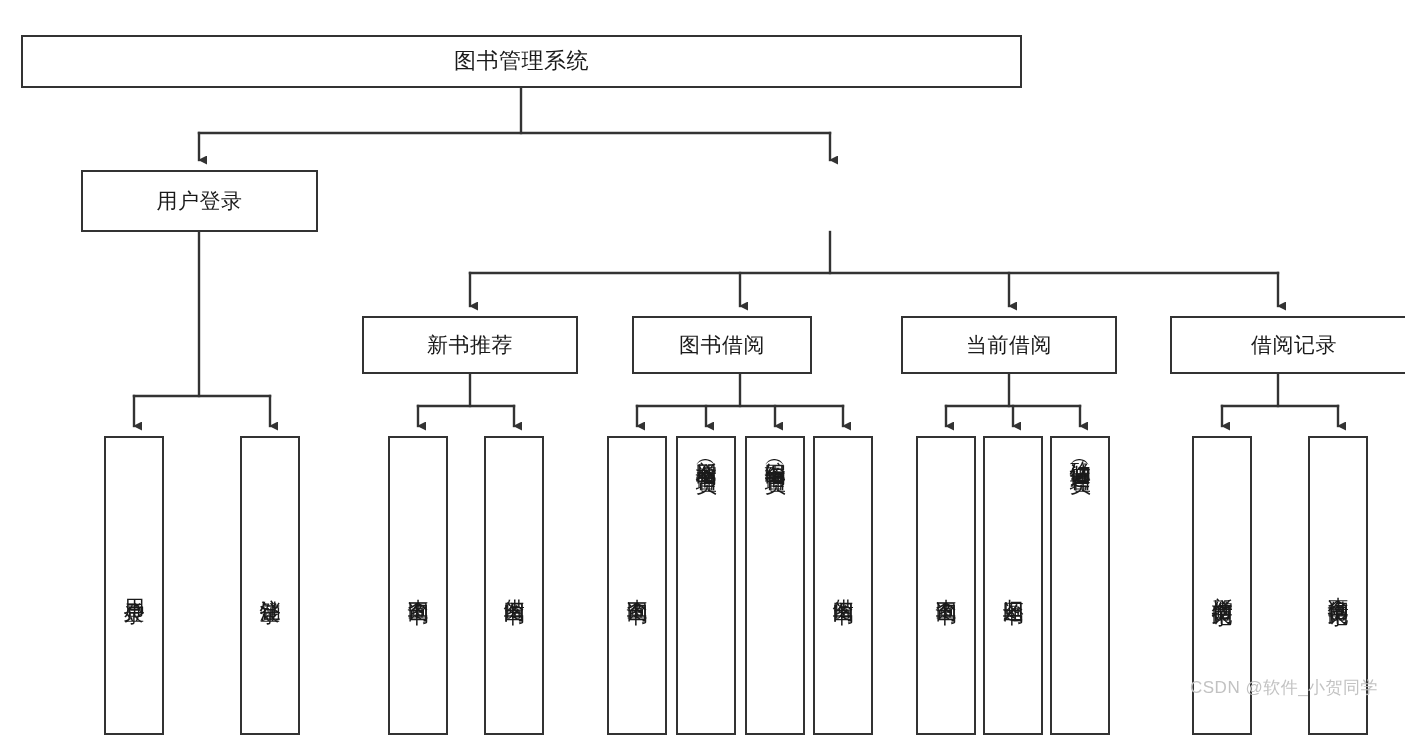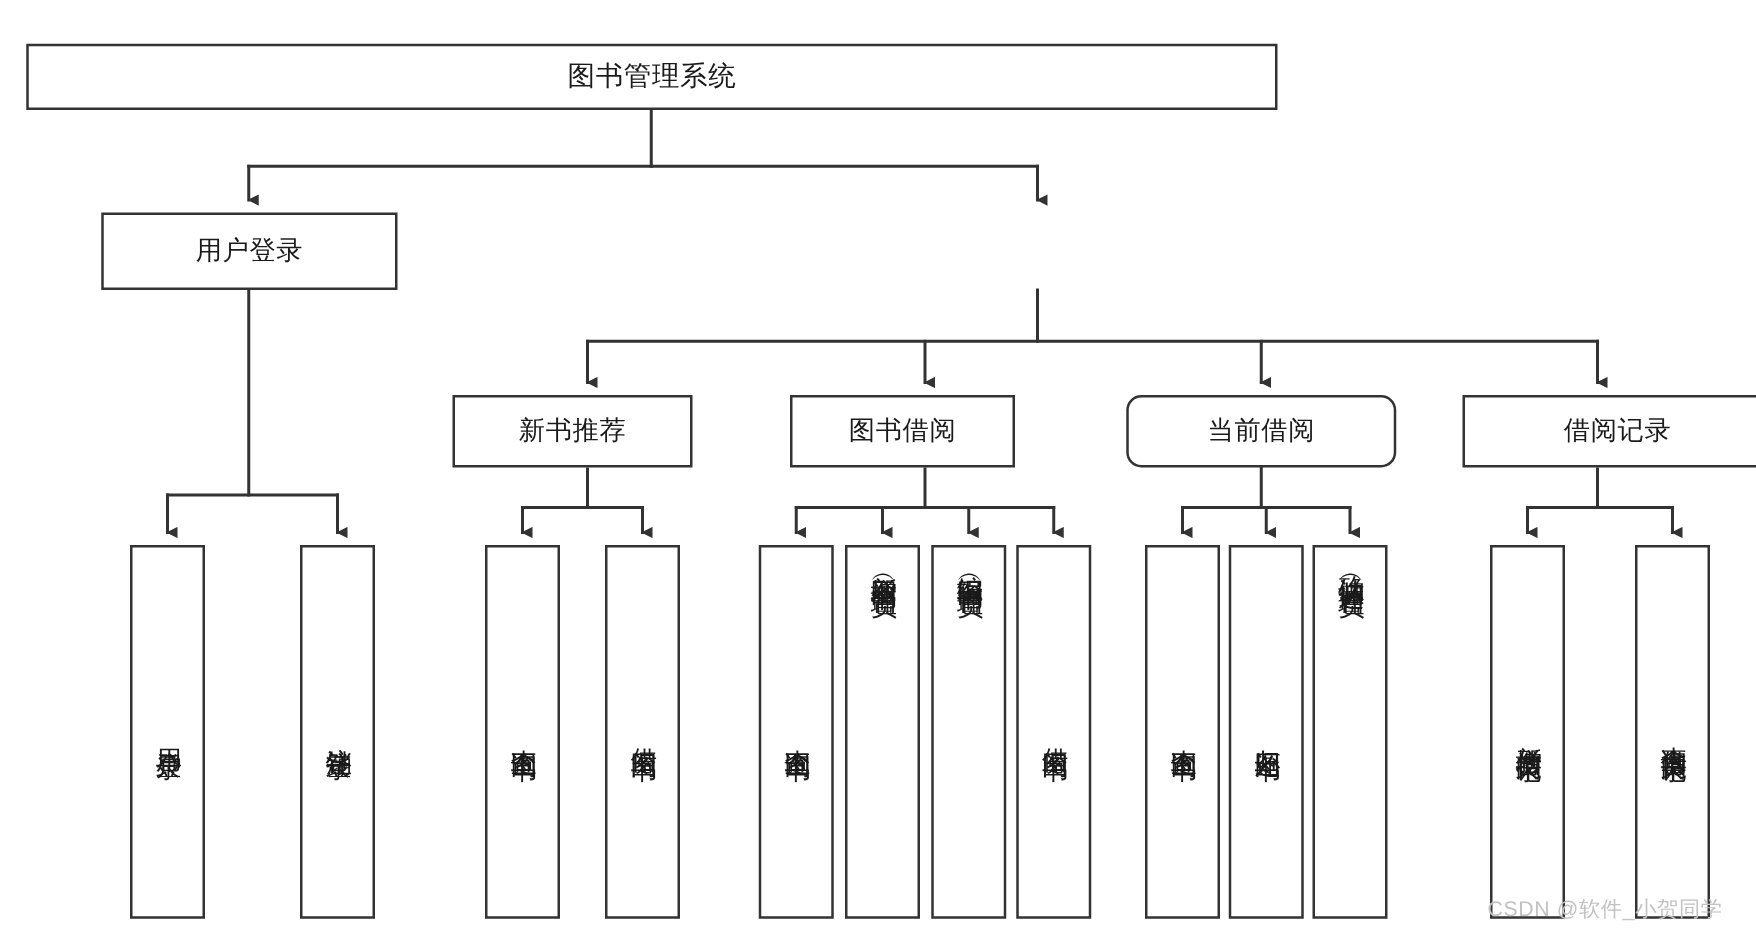--- a/index.html
+++ b/index.html
@@ -132,29 +132,29 @@
 
   <div class="node-box horizontal" id="root-title" style="left:21px; top:13px; width:1001px; height:53px;margin-top:22px;">
     <span class="node-label">图书管理系统</span>
   </div>
 
   <div class="node-box horizontal" style="left:81px; top:170px; width:237px; height:62px;">
     <span class="node-label">用户登录</span>
   </div>
 
 
-  <div class="node-box horizontal" style="left:362px; top:316px; width:192px; height:58px;">
+  <div class="node-box horizontal" style="left:362px; top:316px; width:216px; height:58px;">
     <span class="node-label">新书推荐</span>
   </div>
 
   <div class="node-box horizontal" style="left:632px; top:316px; width:180px; height:58px;">
     <span class="node-label">图书借阅</span>
   </div>
 
-  <div class="node-box horizontal" style="left:901px; top:316px; width:216px; height:58px;border-radius:12px;">
+  <div class="node-box horizontal" style="left:901px; top:316px; width:216px; height:58px;">
     <span class="node-label">当前借阅</span>
   </div>
 
   <div class="node-box horizontal" style="left:1170px; top:316px; width:248px; height:58px;">
     <span class="node-label">借阅记录</span>
   </div>
 
   <div class="node-box vertical" style="left:104px; top:436px; width:60px; height:299px;">
     <span class="node-label">用户登录</span>
   </div>
@@ -200,15 +200,15 @@
   </div>
 
   <div class="node-box vertical" style="left:1192px; top:436px; width:60px; height:299px;">
     <span class="node-label">新增借阅记录</span>
   </div>
 
   <div class="node-box vertical" style="left:1308px; top:436px; width:60px; height:299px;">
     <span class="node-label">查询借阅记录</span>
   </div>
 
-  <div class="watermark" style="left:1190px; top:716px;">CSDN @软件_小贺同学</div>
+  <div class="watermark" style="left:1190px; top:676px;">CSDN @软件_小贺同学</div>
 
 </div>
 
 </body></html>

